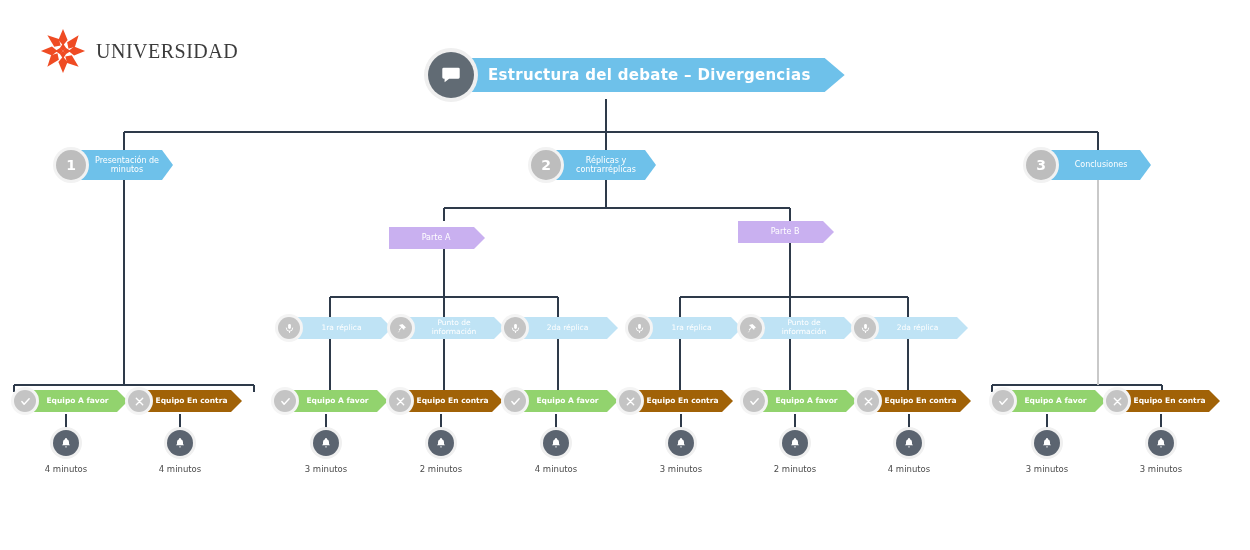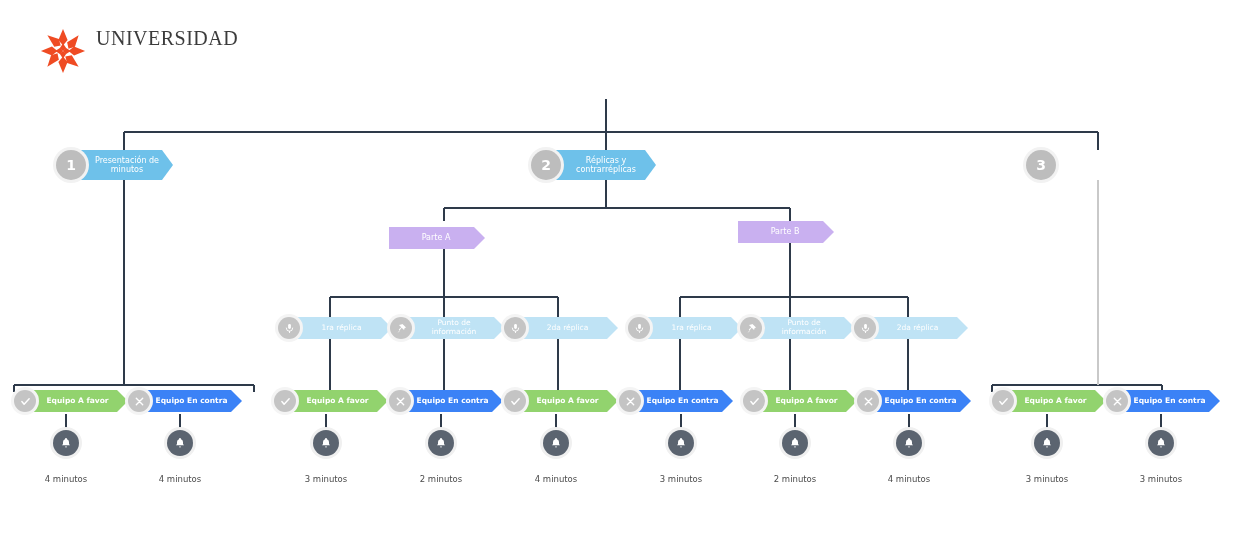--- a/index.html
+++ b/index.html
@@ -7,21 +7,21 @@
     width:1250px;height:550px;
     background:#ffffff;
     font-family:"DejaVu Sans","Liberation Sans",sans-serif;
     overflow:hidden;
     position:relative;
   }
   #canvas{position:absolute;left:0;top:0;width:1250px;height:550px;}
   svg.lines{position:absolute;left:0;top:0;width:1250px;height:550px;pointer-events:none;}
 
   
-  #logo{position:absolute;left:40px;top:28px;display:flex;align-items:flex-start;gap:10px;}
+  #logo{position:absolute;left:40px;top:28px;display:flex;align-items:center;gap:10px;}
   #logo .mark{width:46px;height:46px;position:relative;flex:0 0 auto;}
   #logo .mark svg{display:block;}
   #logo .wordmark{display:flex;flex-direction:column;line-height:1.0;}
   #logo .wordmark span{
     font-family:"Liberation Serif","DejaVu Serif",serif;
     font-size:20px;letter-spacing:0.5px;color:#3b3b3b;font-weight:400;
   }
 
   
   .node{position:absolute;display:flex;align-items:stretch;height:26px;}
@@ -70,31 +70,31 @@
   .rep{height:22px;}
   .rep .badge{width:22px;height:22px;background:#c4c4c4;box-shadow:0 0 0 3px #f4f4f4;}
   .rep .body{height:22px;background:#bfe3f5;font-size:7.5px;margin-left:-11px;padding-left:16px;padding-right:14px;}
   .rep .badge svg{display:block;}
 
   
   .team{height:22px;}
   .team .badge{width:22px;height:22px;background:#c4c4c4;box-shadow:0 0 0 3px #f4f4f4;}
   .team .body{height:22px;font-size:7.5px;margin-left:-11px;padding-left:16px;padding-right:14px;font-weight:bold;}
   .team.favor .body{background:#92d36e;}
-  .team.contra .body{background:#3b82f6;}
+  .team.contra .body{background:#a16207;}
   .team .badge svg{display:block;}
 
   
   .timer{position:absolute;display:flex;flex-direction:column;align-items:center;width:90px;}
   .timer .bell{
     width:26px;height:26px;border-radius:50%;background:#5b6470;
     display:flex;align-items:center;justify-content:center;
     box-shadow:0 0 0 3px #f0f0f0;
   }
-  .timer .lbl{margin-top:18px;font-size:8.5px;color:#4a4a4a;white-space:nowrap;}
+  .timer .lbl{margin-top:8px;font-size:8.5px;color:#4a4a4a;white-space:nowrap;}
 </style>
 </head>
 <body>
 
 <div id="canvas">
 
   <svg class="lines" viewBox="0 0 1250 550">
     <g stroke="#2e3a4a" stroke-width="1.6" fill="none" shape-rendering="crispEdges">
 
       <path d="M606 99 L606 132"></path>
@@ -174,31 +174,40 @@
           <path d="M50 67 L43 56 L50 50 L57 56 Z"></path>
           <path d="M33 50 L44 43 L50 50 L44 57 Z"></path>
         </g>
       </svg>
     </div>
     <div class="wordmark">
       <span>UNIVERSIDAD</span>
     </div>
   </div>
 
+  <div id="title-node">
+    <div class="t-badge">
+      <svg width="22" height="22" viewBox="0 0 24 24" fill="#ffffff">
+        <path d="M4 4h16a1.5 1.5 0 0 1 1.5 1.5v9A1.5 1.5 0 0 1 20 16H10l-5 4v-4H4a1.5 1.5 0 0 1-1.5-1.5v-9A1.5 1.5 0 0 1 4 4z"></path>
+      </svg>
+    </div>
+    <div class="t-body">Estructura del debate – Divergencias</div>
+  </div>
 
   <div class="node lvl1" style="left:56px;top:150px;">
     <div class="badge">1</div>
     <div class="body" style="width:102px;">Presentación de minutos</div>
   </div>
   <div class="node lvl1" style="left:531px;top:150px;">
     <div class="badge">2</div>
     <div class="body" style="width:110px;">Réplicas y contrarréplicas</div>
   </div>
   <div class="node lvl1" style="left:1026px;top:150px;">
     <div class="badge">3</div>
+    <div class="body" style="width:110px;">Conclusiones</div>
   </div>
 
   <div class="node parte" style="left:389px;top:221px;margin-top:6px;">
     <div class="body" style="width:96px;">Parte A</div>
   </div>
   <div class="node parte" style="left:738px;top:221px;">
     <div class="body" style="width:96px;">Parte B</div>
   </div>
 
   <div class="node rep" style="left:278px;top:317px;">

